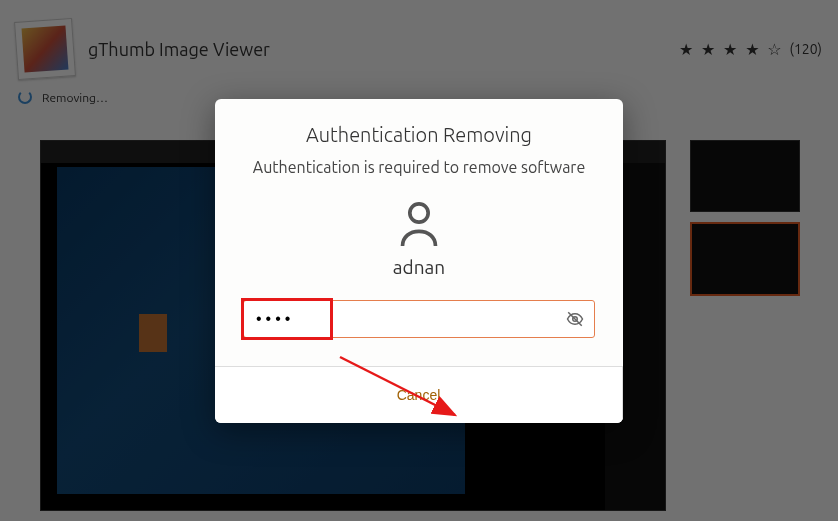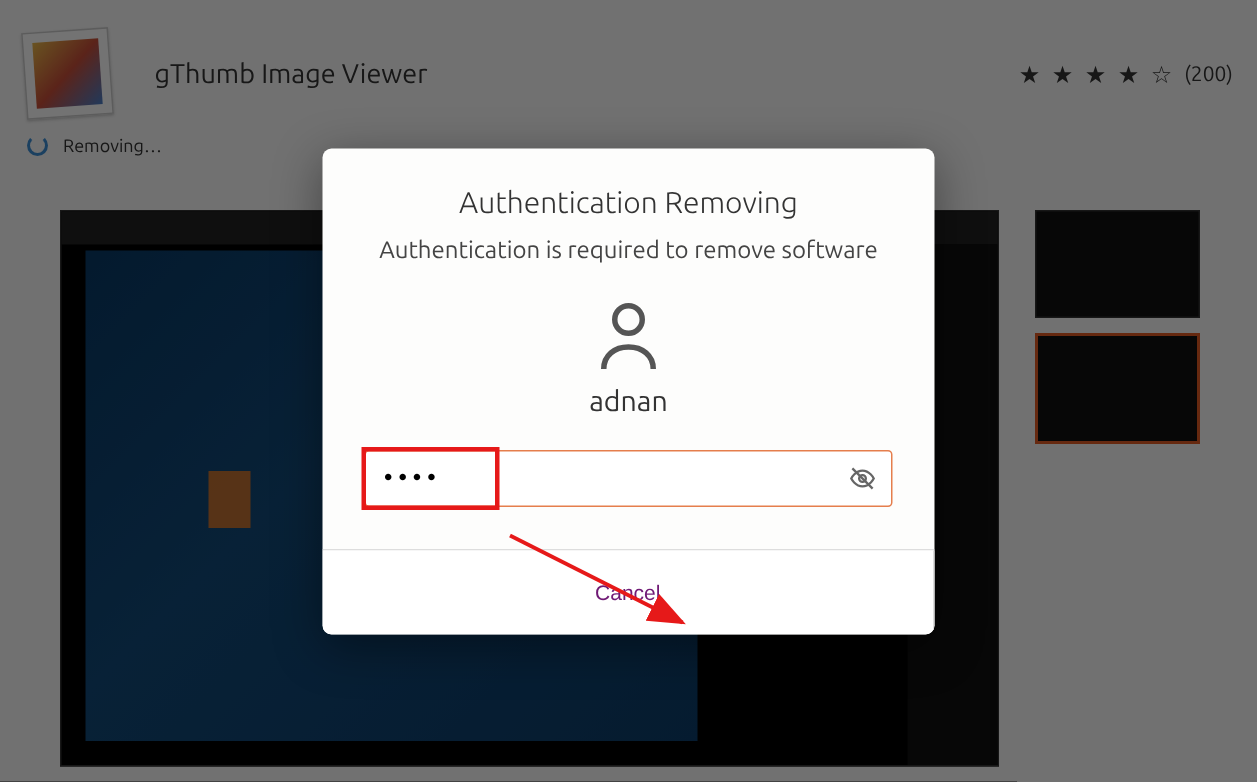--- a/index.html
+++ b/index.html
@@ -13,21 +13,21 @@
     .app-bg {
       position: absolute; inset: 0;
       background: #fafafa;
     }
     .overlay-dim {
       position: absolute; inset: 0;
       background: rgba(0,0,0,0.55);
     }
     
     .header {
-      display: flex; align-items: center; gap: 29px;
+      display: flex; align-items: center; gap: 14px;
       padding: 20px 16px 8px 16px;
     }
     .app-icon {
       width: 58px; height: 58px;
       background: #fff; border: 1px solid #ccc;
       display: flex; align-items: center; justify-content: center;
       position: relative;
       transform: rotate(-4deg);
       box-shadow: 0 1px 2px rgba(0,0,0,.2);
     }
@@ -104,41 +104,41 @@
     }
     .pw-highlight {
       position: absolute; left: -2px; top: -2px; width: 92px; height: 42px;
       border: 3px solid #e61919; pointer-events: none;
     }
     .modal-actions {
       display: flex; border-top: 1px solid #ddd;
     }
     .modal-actions button {
       flex: 1; height: 56px; border: none; background: #fff;
-      font-size: 14px; color: #701a75; cursor: pointer;
+      font-size: 14px; color: #a16207; cursor: pointer;
     }
     .modal-actions button:first-child { border-right: 1px solid #ddd; }
 
     
     .arrow-svg { position: absolute; left: 50%; top: 50%;
       transform: translate(-50%, -50%); z-index: 11; pointer-events: none;
       width: 408px; height: 368px; }
   </style>
 </head>
 <body>
 
 <div class="app-bg">
   <div class="header">
     <div class="app-icon"></div>
     <div class="app-titles">
       <div class="app-title">gThumb Image Viewer</div>
     </div>
     <div class="rating">
       <span class="stars">★ ★ ★ ★ ☆</span>
-      <span>(200)</span>
+      <span>(120)</span>
     </div>
   </div>
 
   <div class="status-row">
     <div class="spinner"></div>
     <span>Removing…</span>
   </div>
 
   <div class="shots">
     <div class="shot-main">

